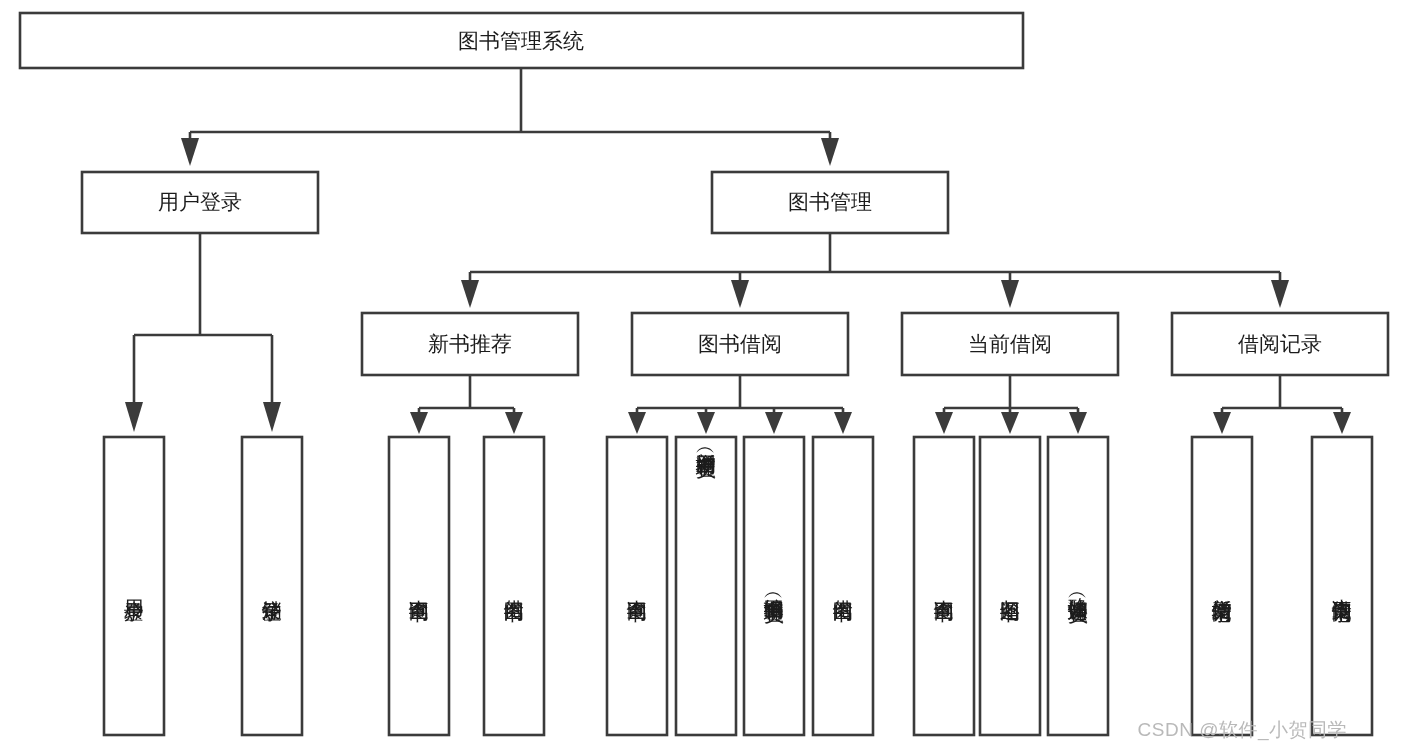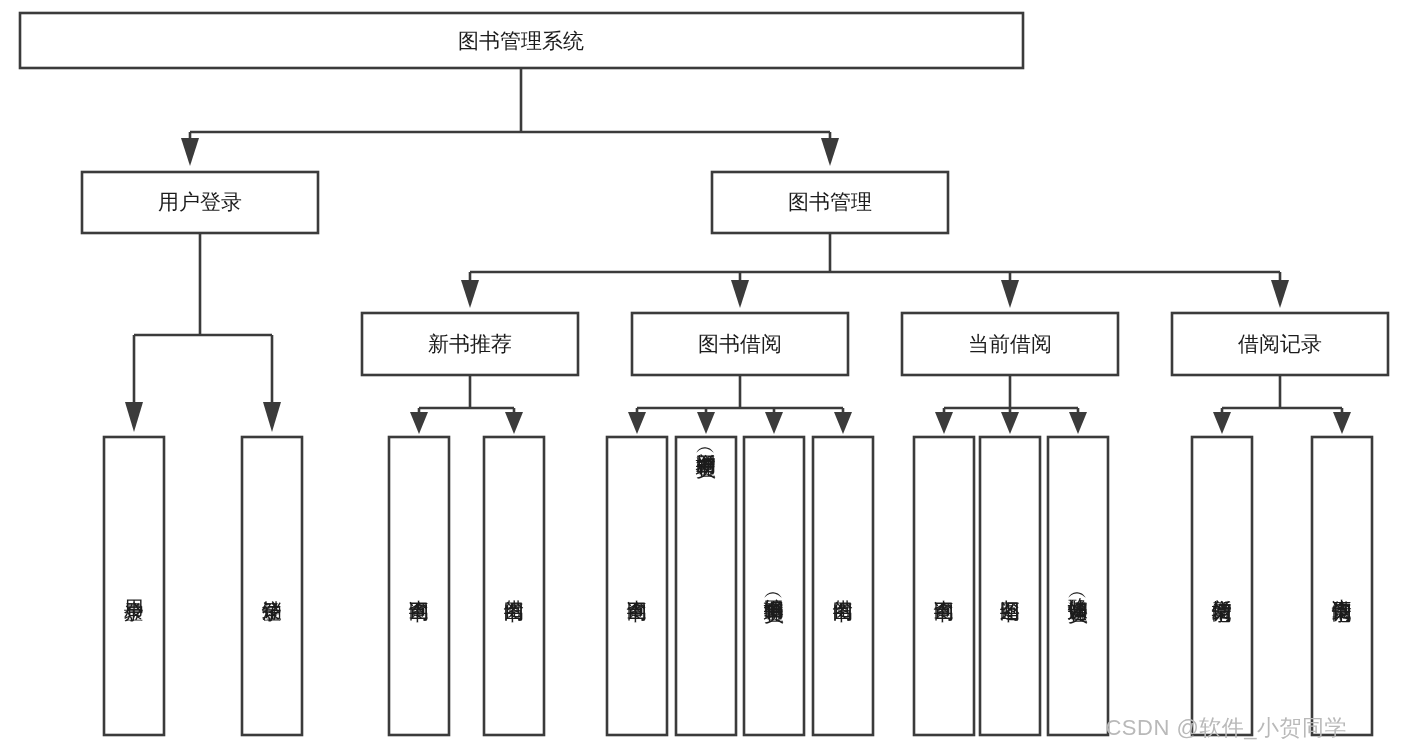--- a/index.html
+++ b/index.html
@@ -59,21 +59,21 @@
     text-orientation: upright;
     letter-spacing: 1px;
     white-space: nowrap;
     pointer-events: none;
   }
   .watermark {
     position: absolute;
     right: 8px;
     bottom: 4px;
     font-family: "Liberation Sans", "DejaVu Sans", sans-serif;
-    font-size: 22px;
+    font-size: 19px;
     color: #b9b9b9;
     letter-spacing: 0.5px;
     user-select: none;
   }
 </style>
 </head>
 <body>
 
 <div id="diagram-root">
 

